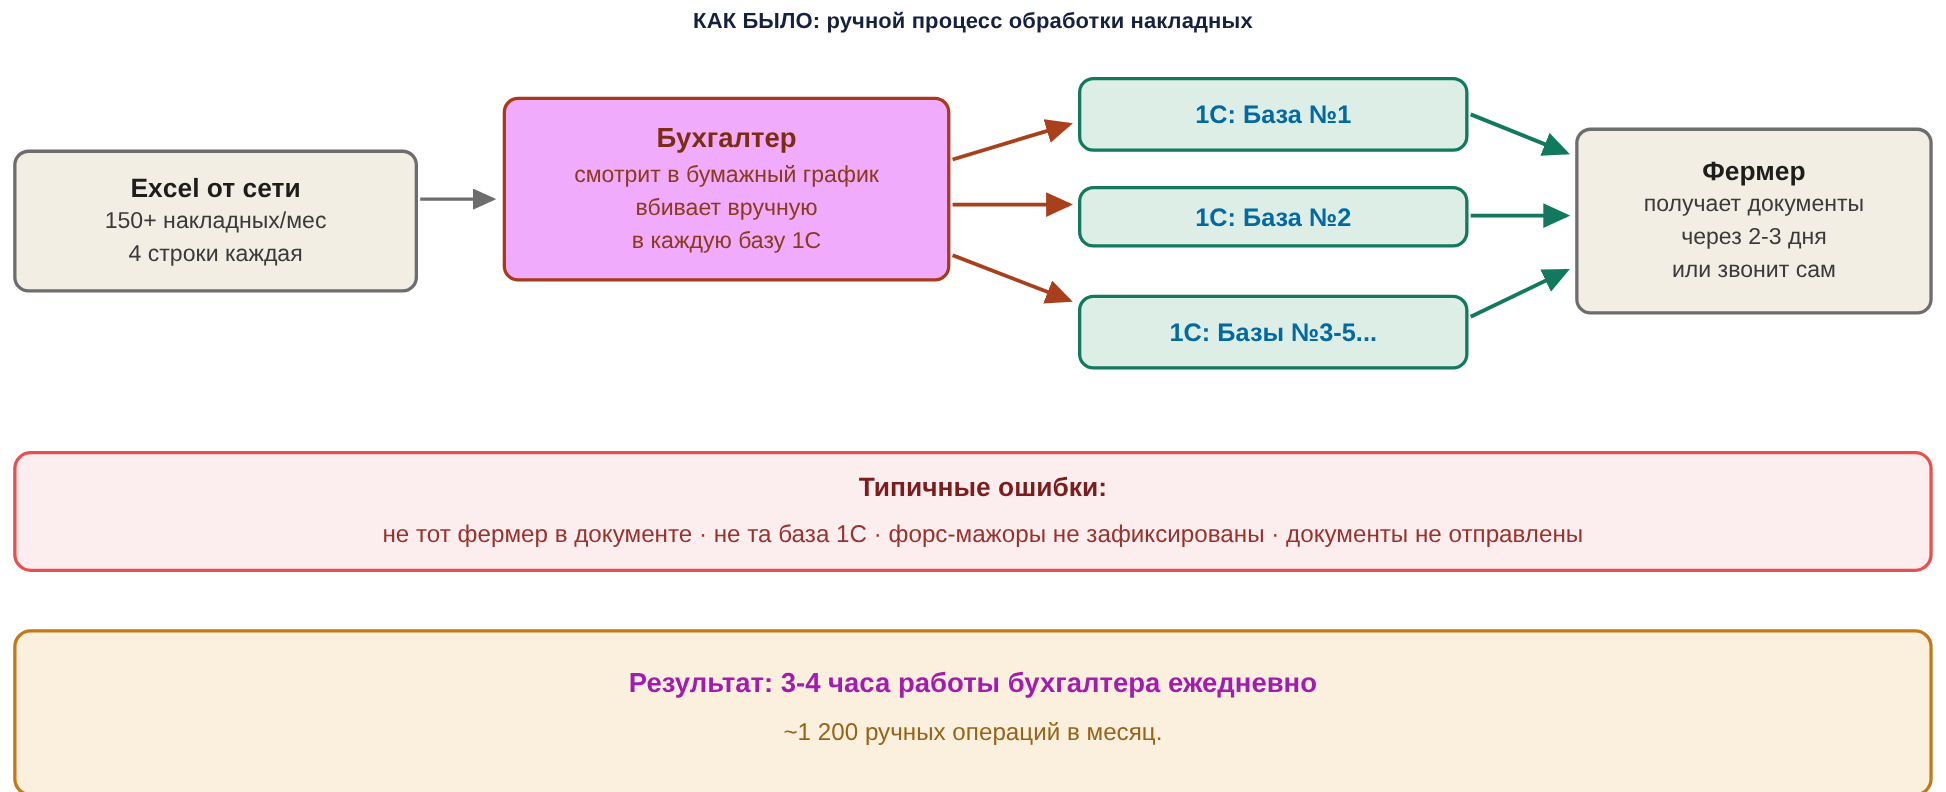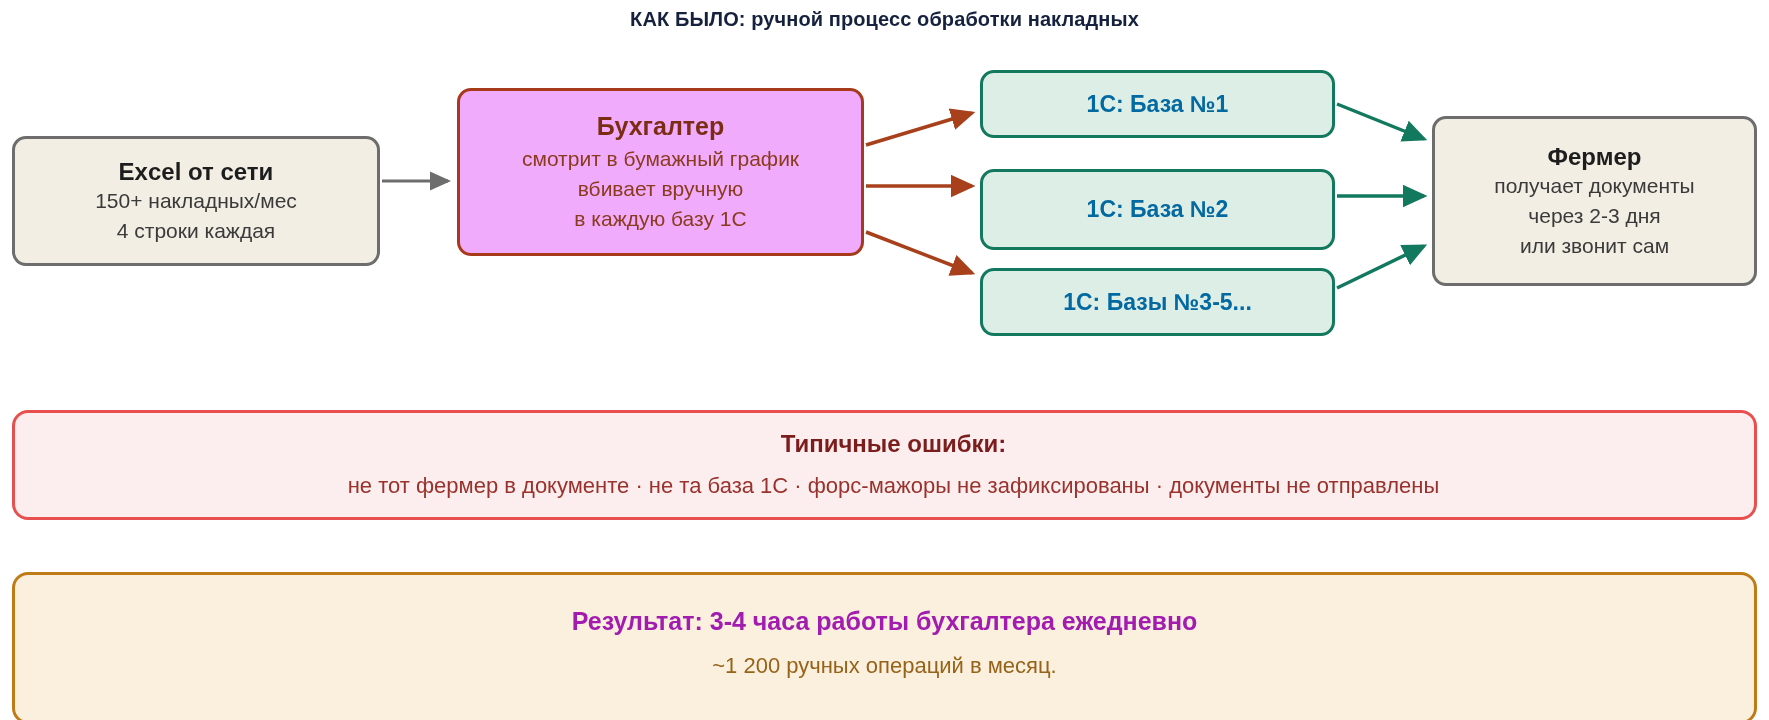--- a/index.html
+++ b/index.html
@@ -68,21 +68,21 @@
   .node-db {
     background: #ddeee7;
     border: 3px solid #12795e;
   }
   .node-db .node-title { color: #0369a1; font-size: 23px; }
 
   
   #node-excel      { left: 12px;   top: 116px; width: 368px;  height: 130px; margin-top: 20px; }
   #node-accountant { left: 457px;  top: 88px;  width: 407px;  height: 168px; }
   #node-db-1       { left: 980px;  top: 70px;  width: 355px;  height: 68px; }
-  #node-db-2       { left: 980px;  top: 169px; width: 355px;  height: 81px; }
+  #node-db-2       { left: 980px;  top: 169px; width: 355px;  height: 56px; }
   #node-db-3       { left: 980px;  top: 268px; width: 355px;  height: 68px; }
   #node-farmer     { left: 1432px; top: 116px; width: 325px;  height: 170px; }
 
   
   #arrow-layer {
     position: absolute;
     left: 0; top: 0;
     width: 1769px; height: 720px;
     pointer-events: none;
   }

